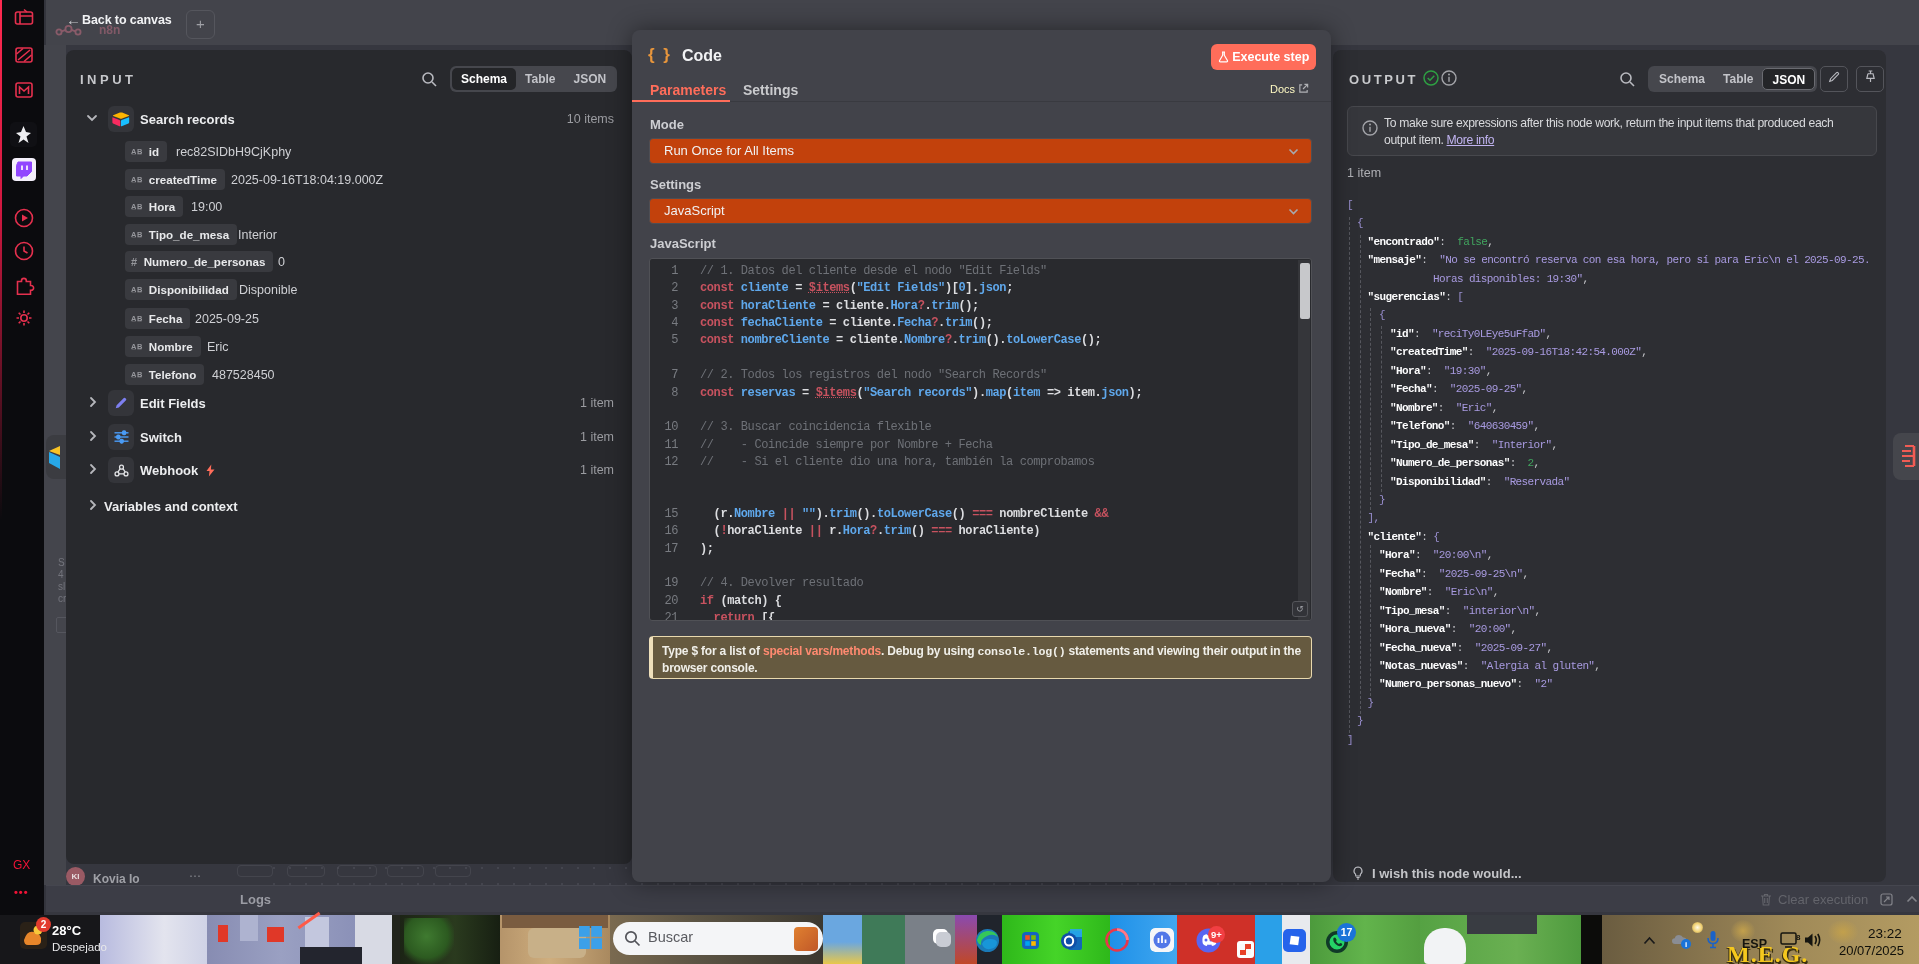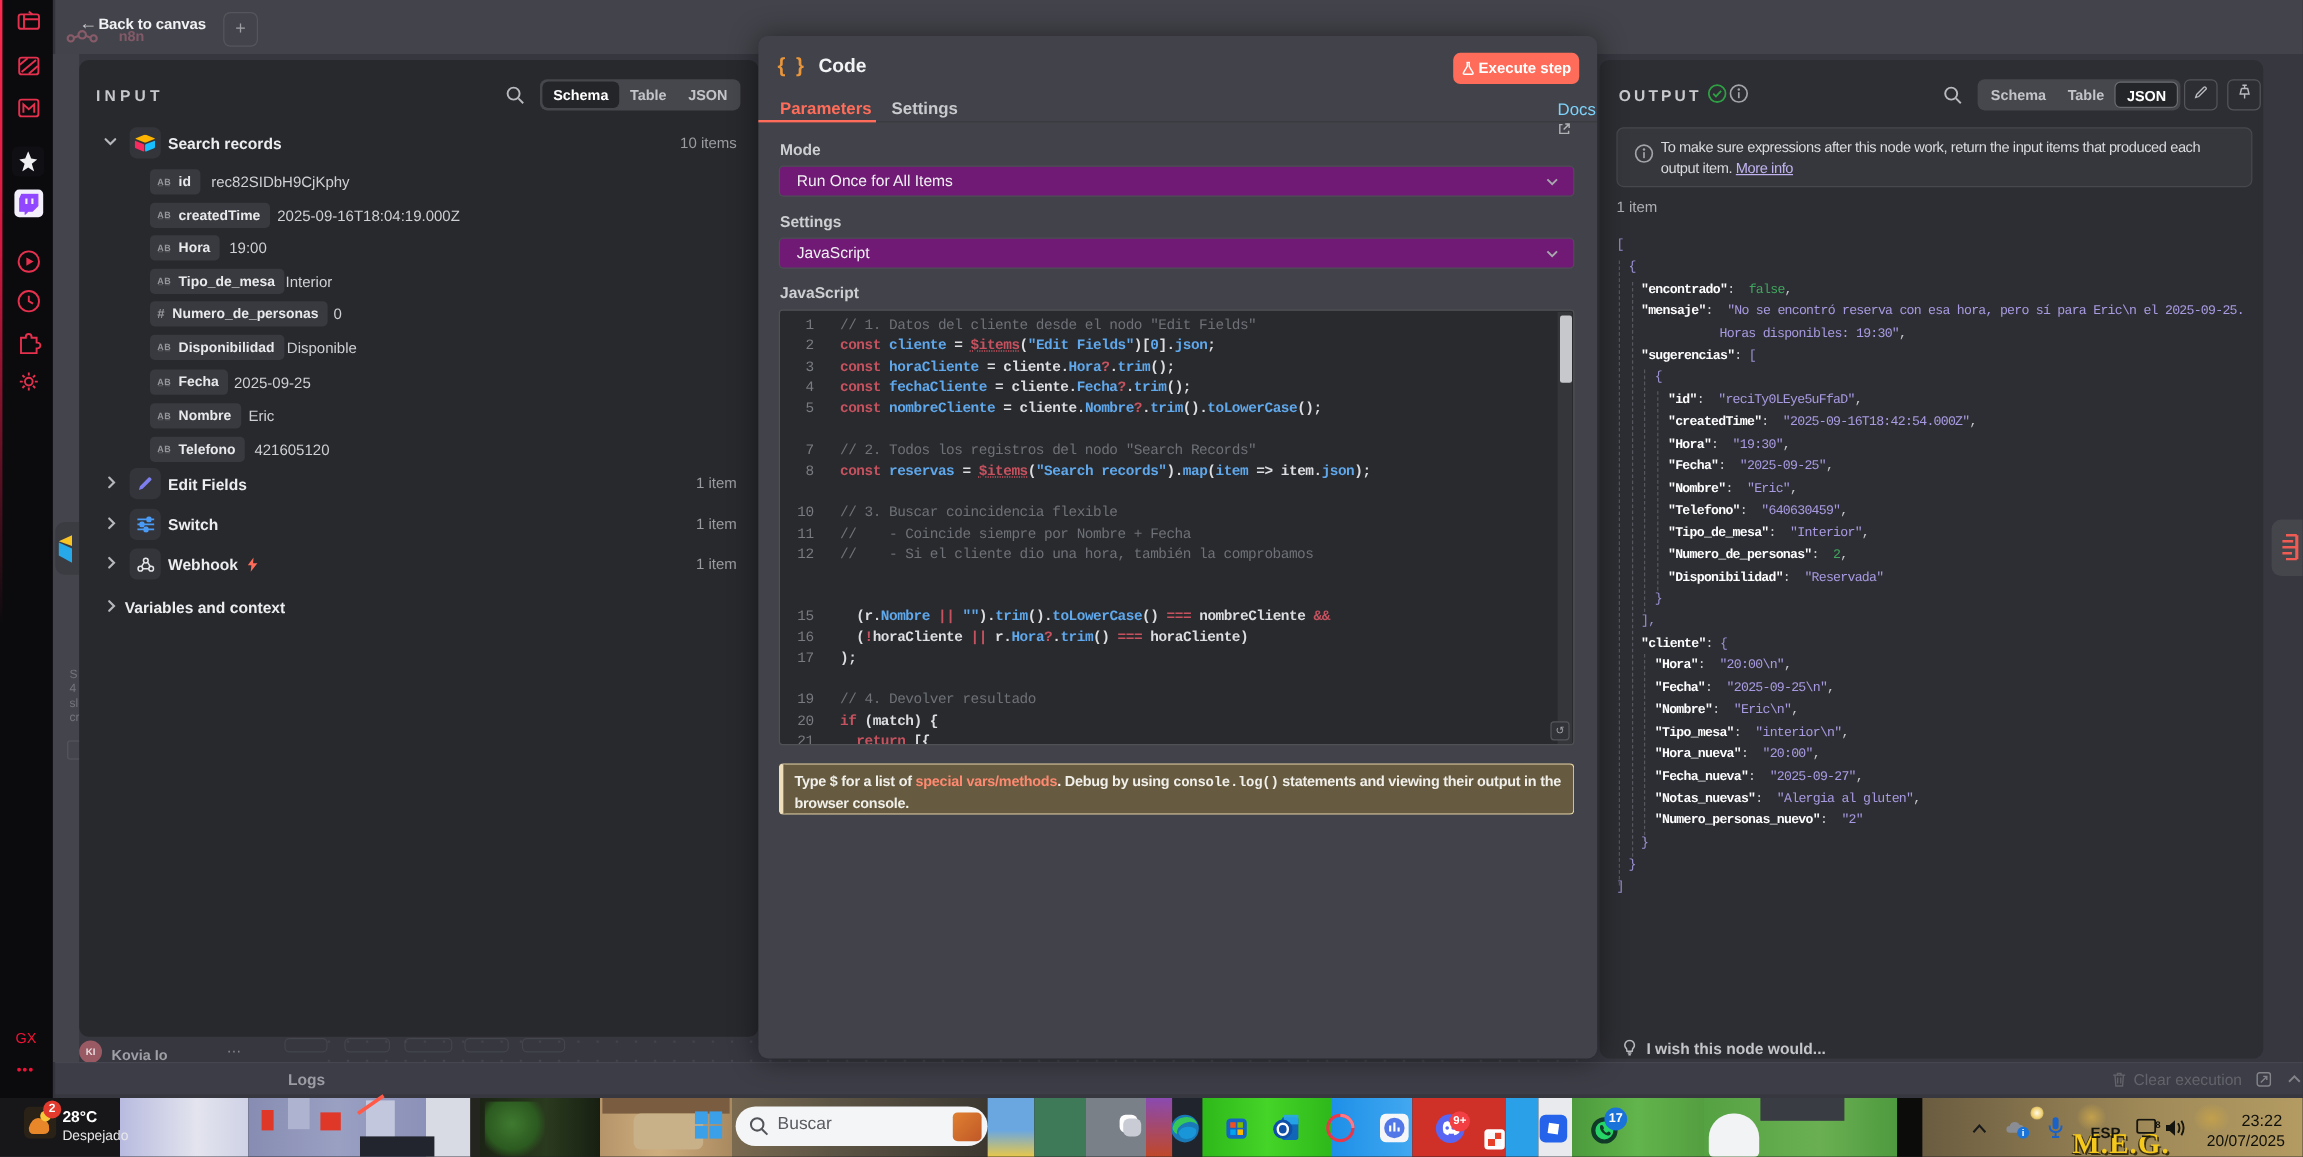--- a/index.html
+++ b/index.html
@@ -34,23 +34,23 @@
 .pill .pname { color:#e8e9eb; font-size:11.6px; font-weight:bold; }
 .pval { position:absolute; color:#cfd0d4; font-size:12.5px; }
 
 #main { left:632px; top:30px; width:699px; height:852px; background:#42434a; border-radius:8px; box-shadow:0 0 24px rgba(0,0,0,0.45); }
 #code-title { left:50px; top:17px; color:#f2f3f5; font-size:16px; font-weight:bold; }
 #braces { left:16px; top:15px; color:#e8963c; font-size:17px; font-weight:bold; letter-spacing:2px; }
 #execbtn { left:579px; top:14px; width:105px; height:26px; background:#ff6d5a; border-radius:6px; color:#fff; font-size:12.5px; font-weight:bold; text-align:center; line-height:26px; }
 #tab-params { left:18px; top:52px; color:#ff6d5a; font-size:14px; font-weight:bold; }
 #tab-settings { left:111px; top:52px; color:#c9cacd; font-size:14px; font-weight:bold; }
 #tab-underline { left:0; top:70px; width:98px; height:2px; background:#ff6d5a; }
-#docs { left:638px; top:53px; color:#7dd3fc; font-size:14px;margin-left:28px; }
+#docs { left:638px; top:53px; color:#fef9c3; font-size:11px; }
 .flabel { position:absolute; left:18px; color:#cdced2; font-size:13px; font-weight:bold; }
-.fselect { position:absolute; left:17px; width:663px; height:26px; background:#701a75; border:1px solid #4d4e54; border-radius:4px; color:#f0f1f3; font-size:13px; line-height:24px; padding-left:14px; }
+.fselect { position:absolute; left:17px; width:663px; height:26px; background:#c2410c; border:1px solid #4d4e54; border-radius:4px; color:#f0f1f3; font-size:13px; line-height:24px; padding-left:14px; }
 #editor { left:17px; top:228px; width:663px; height:363px; background:#292a2e; border:1px solid #505156; border-radius:3px; overflow:hidden; }
 .cl { position:absolute; left:0; width:100%; height:17.35px; line-height:17.35px; font-family:"Liberation Mono", monospace; font-size:12px; letter-spacing:-0.4px; font-weight:bold; white-space:pre; }
 .cl .ln { position:absolute; left:0; width:28px; text-align:right; color:#787b81; font-weight:normal; }
 .cl .ct { position:absolute; left:50px; }
 .cmt { color:#6e7177; font-weight:normal; }
 .red { color:#c7525f; }
 .blu { color:#5fa8ec; }
 .wht { color:#dcdde0; }
 #edscroll { position:absolute; right:1px; top:1px; width:12px; height:361px; background:#35363a; }
 #edthumb { position:absolute; right:1px; top:4px; width:10px; height:56px; background:#c7c8cb; border-radius:2px; }
@@ -192,21 +192,21 @@
     <div class="pval" style="left:129px;top:262px">2025-09-25</div>
   <div class="pill" style="top:286px">
       <span class="ab">A̲B̲</span>
       <span class="pname">Nombre</span>
     </div>
     <div class="pval" style="left:141px;top:290px">Eric</div>
   <div class="pill" style="top:314px">
       <span class="ab">A̲B̲</span>
       <span class="pname">Telefono</span>
     </div>
-    <div class="pval" style="left:146px;top:318px">421605120</div>
+    <div class="pval" style="left:146px;top:318px">487528450</div>
   <div class="irow" style="top:340px">
     <svg class="abs" style="left:23px;top:6px" width="8" height="12" viewBox="0 0 8 12">
         <path d="M2 2 L6 6 L2 10" fill="none" stroke="#b6b7bc" stroke-width="1.8" stroke-linecap="round"></path>
       </svg>
     <div class="ntile" style="left:42px;top:0px">
       <svg width="14" height="14" viewBox="0 0 16 16">
           <path d="M2 14 L3 10.5 L11.2 2.3 Q12 1.5 12.8 2.3 L13.7 3.2 Q14.5 4 13.7 4.8 L5.5 13 L2 14Z" fill="#7d7ff0"></path>
         </svg>
     </div>
     <div class="nlabel" style="left:74px;top:6px">Edit Fields</div>

